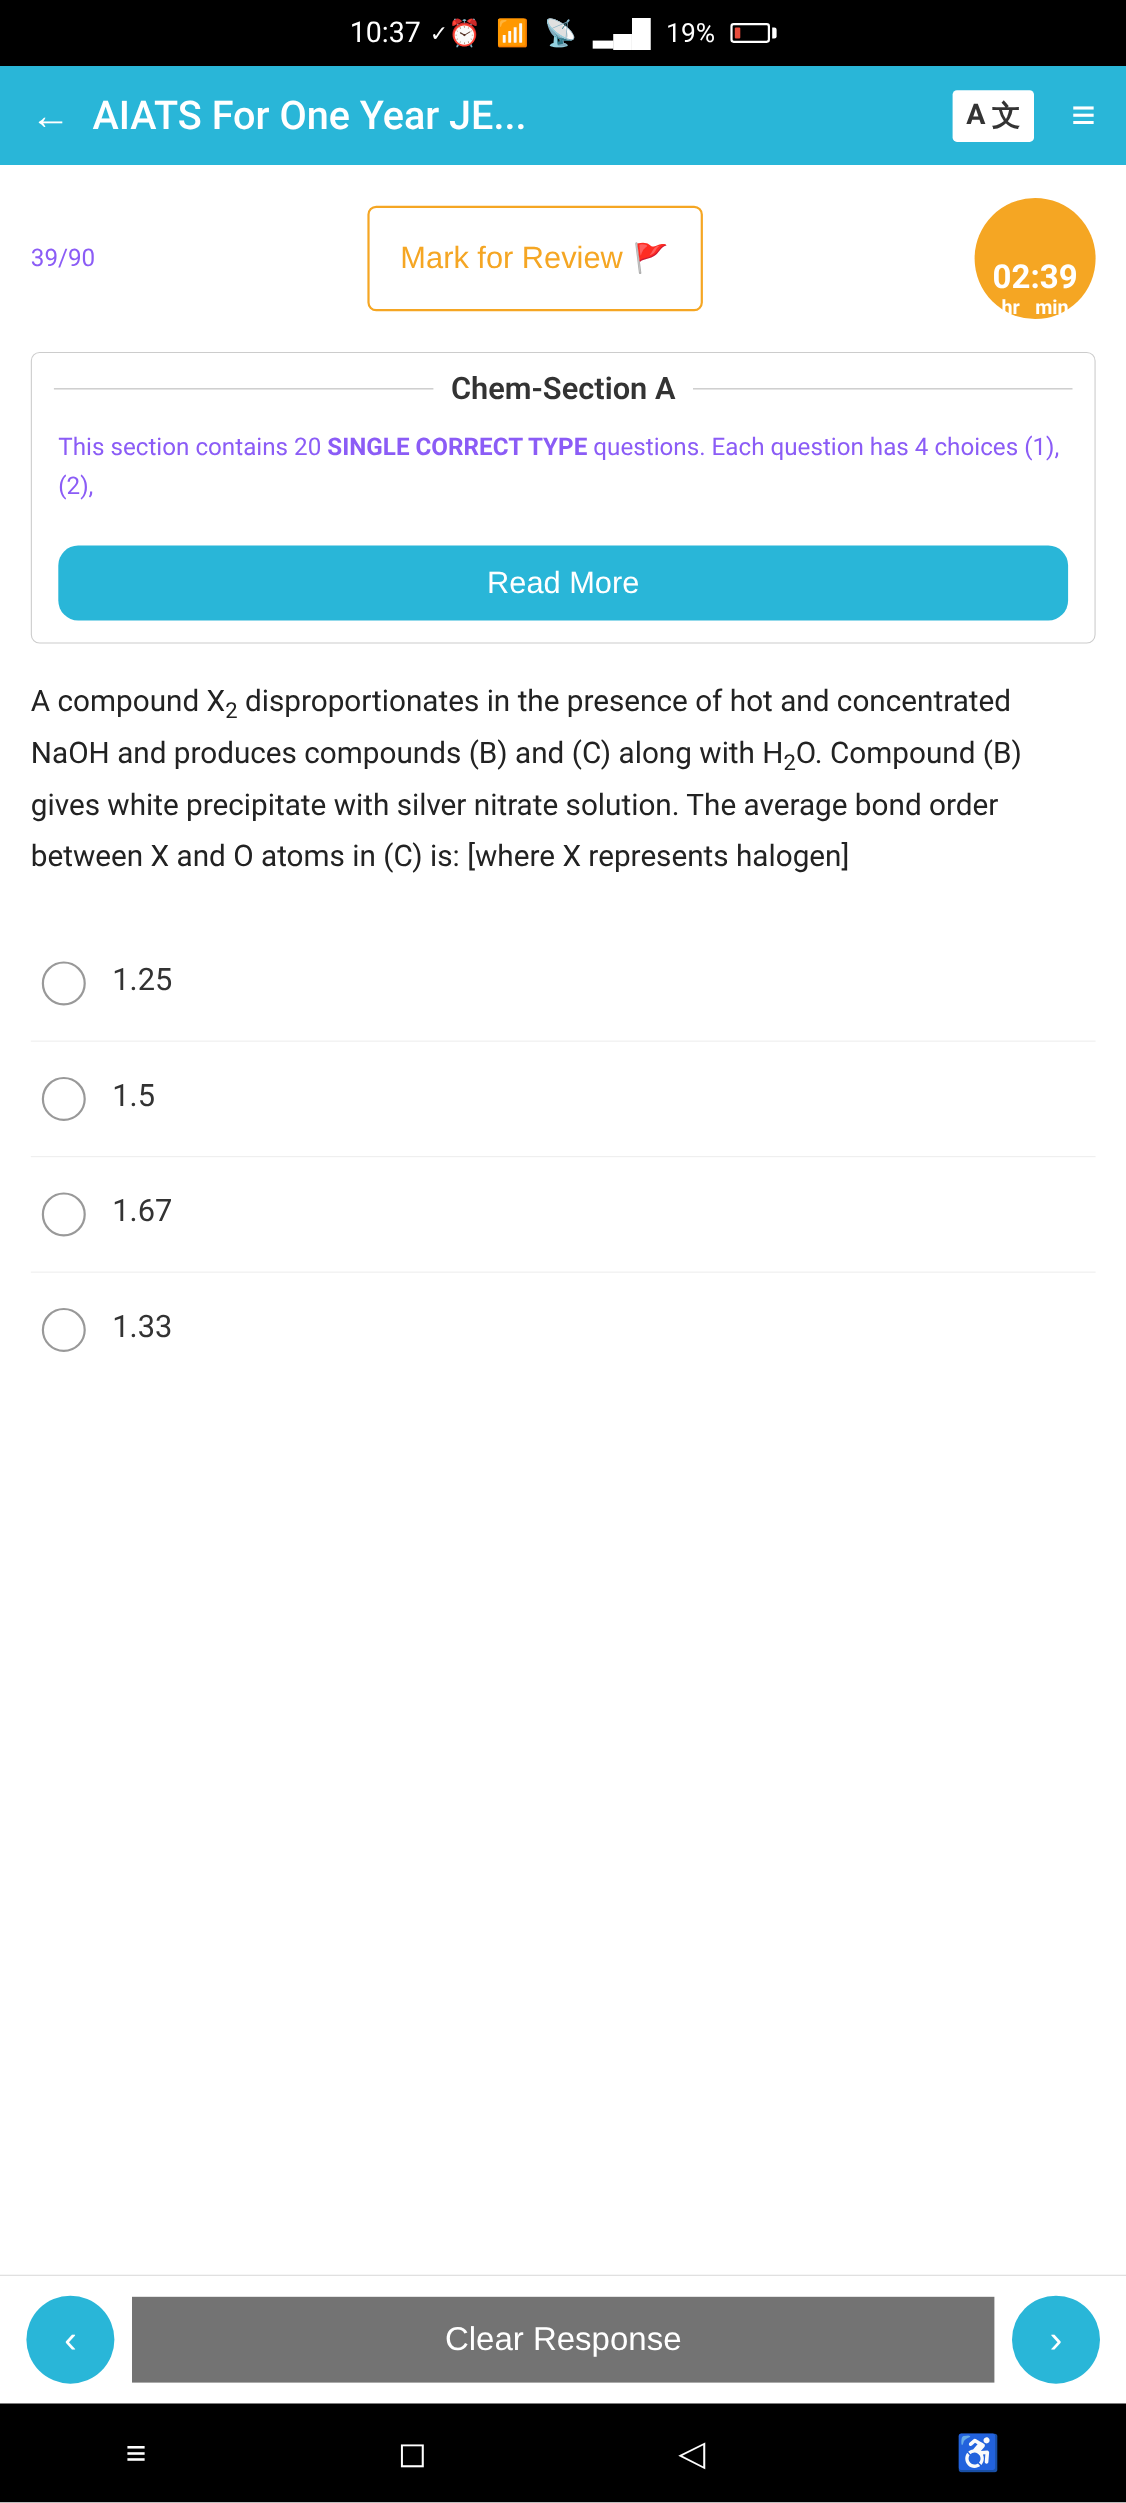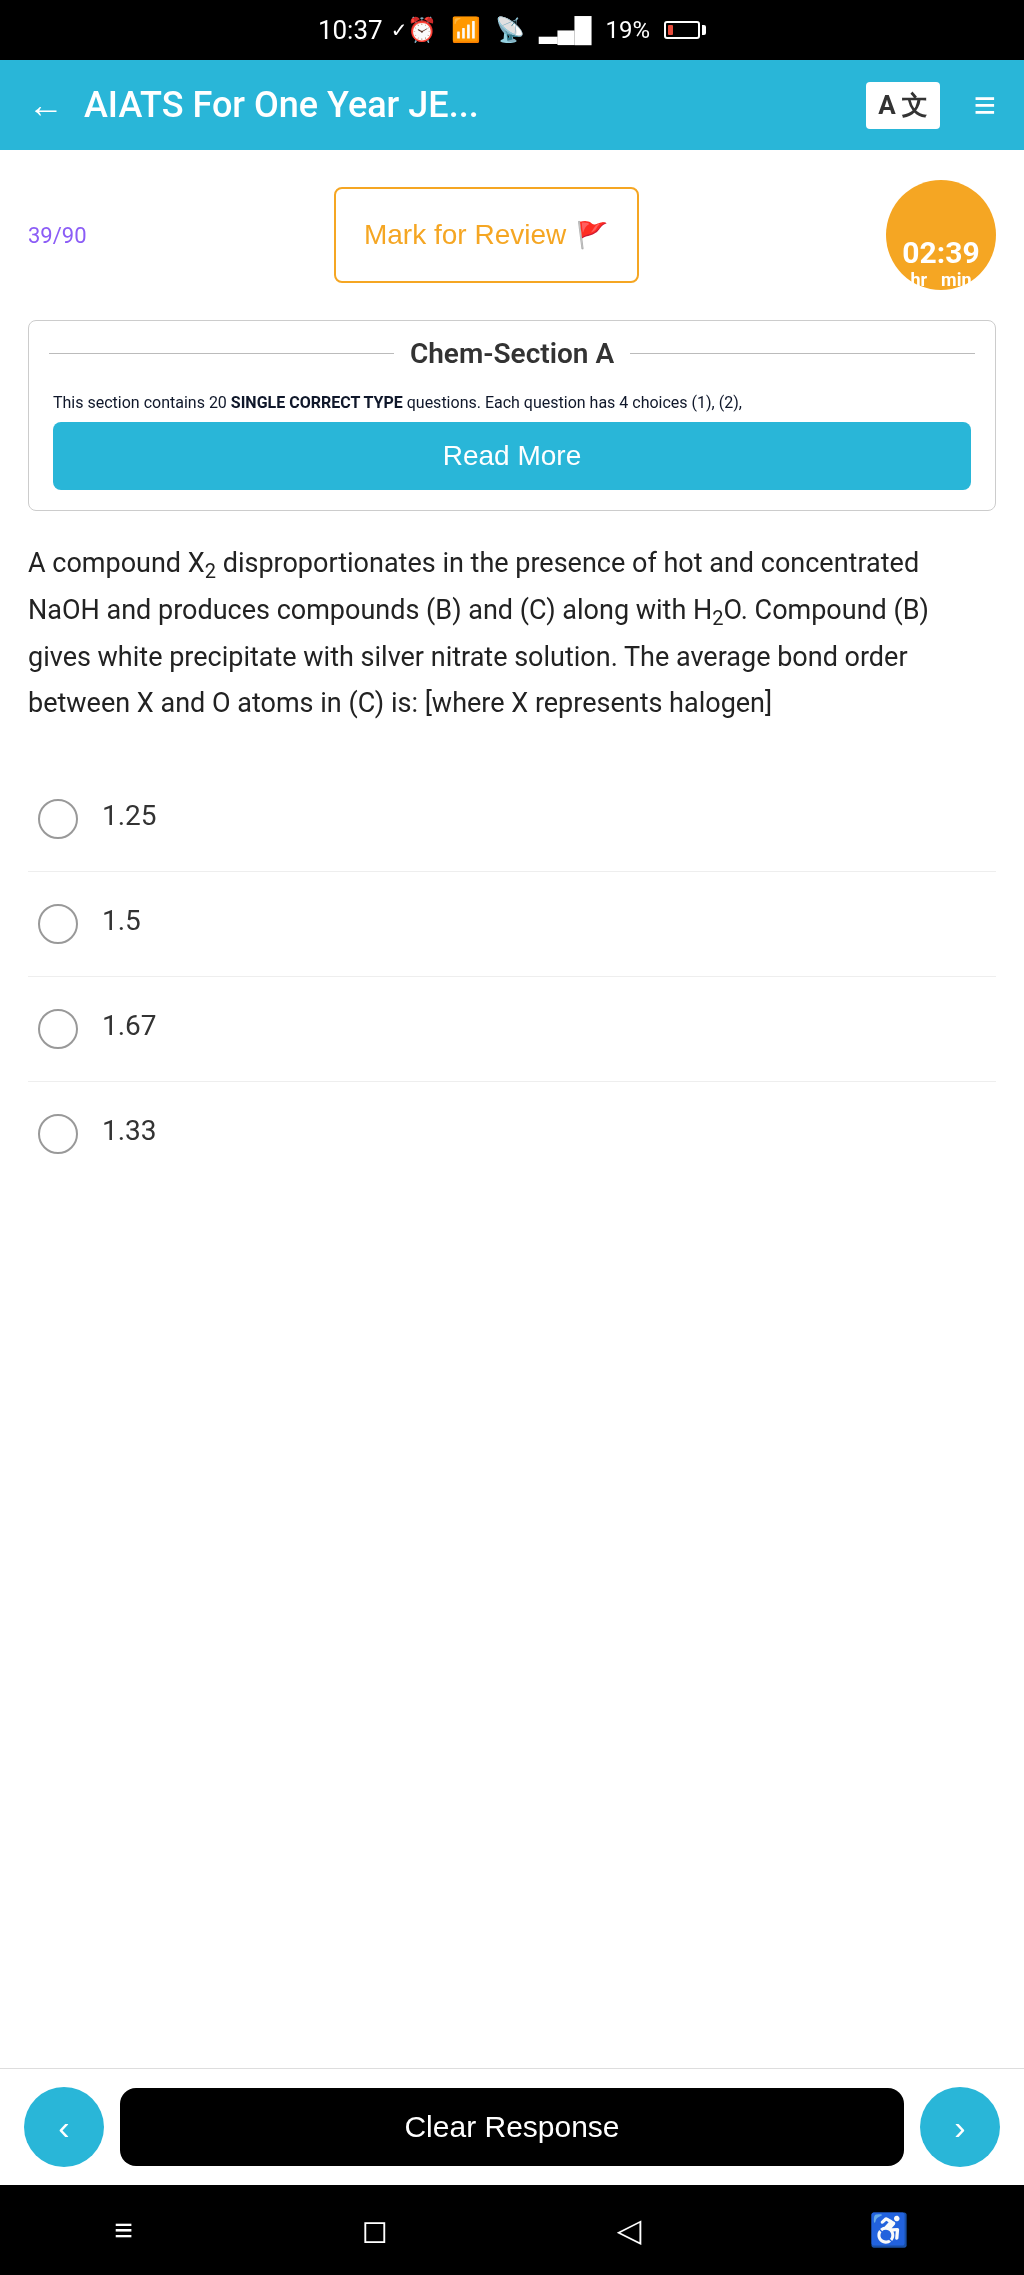--- a/index.html
+++ b/index.html
@@ -166,31 +166,31 @@
     .section-title {
       font-size: 28px;
       font-weight: 600;
       color: #333;
       white-space: nowrap;
     }
     .section-card-body {
       padding: 20px 24px;
     }
     .section-desc {
-      font-size: 16px;
-      color: #0f172a;
+      font-size: 22px;
+      color: #8b5cf6;
       line-height: 1.6;
-      margin-bottom: 6px;
+      margin-bottom: 36px;
     }
     .section-desc strong { font-weight: 700; }
     .read-more-btn {
       background: #29b6d8;
       color: #fff;
       border: none;
-      border-radius: 8px;
+      border-radius: 18px;
       padding: 18px 0;
       font-size: 28px;
       width: 100%;
       cursor: pointer;
       font-weight: 500;
     }
 
     
     .question-text {
       font-size: 27px;
@@ -252,24 +252,24 @@
       color: #fff;
       font-size: 34px;
       display: flex;
       align-items: center;
       justify-content: center;
       cursor: pointer;
       flex-shrink: 0;
     }
     .clear-response-btn {
       flex: 1;
-      background: #000000;
+      background: #737373;
       color: #fff;
       border: none;
-      border-radius: 16px;
+      border-radius: 0;
       padding: 22px 0;
       font-size: 30px;
       cursor: pointer;
       font-weight: 500;
     }
 
     
     .android-nav {
       background: #000;
       height: 90px;

